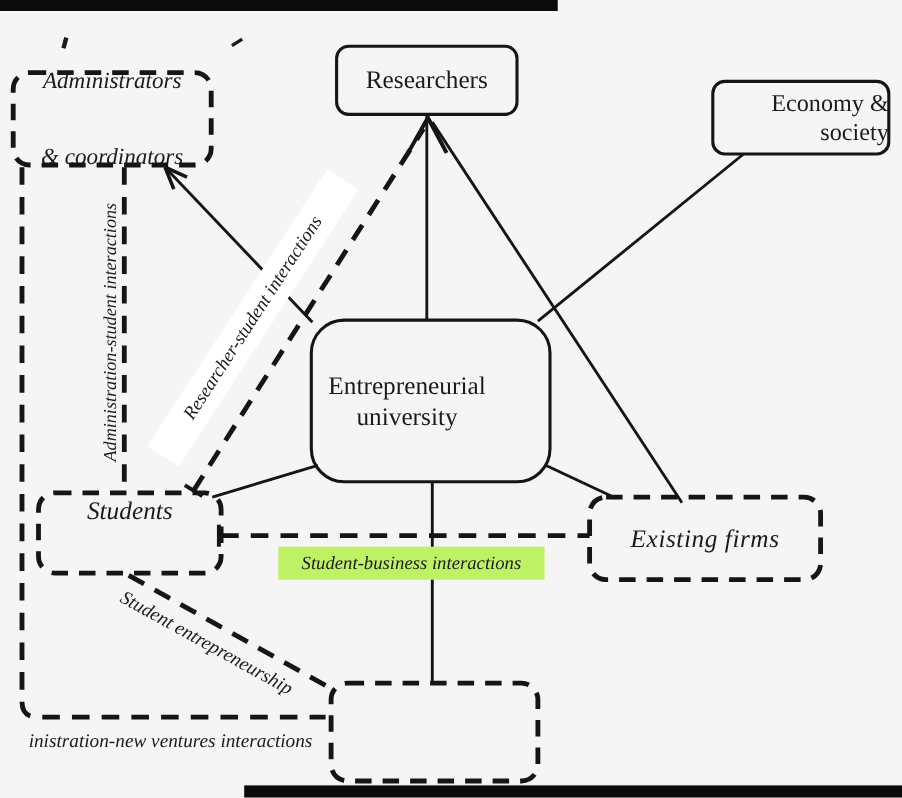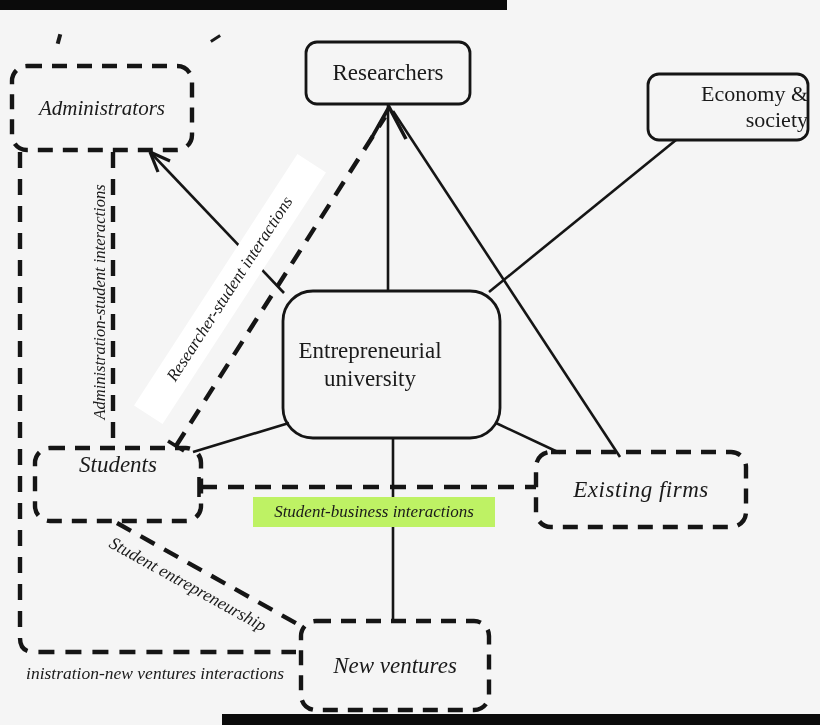--- a/index.html
+++ b/index.html
@@ -92,38 +92,36 @@
       <rect x="536" y="452" width="210" height="75" rx="15" stroke-width="4.4" stroke-dasharray="15 10"></rect>
       <rect x="301" y="621" width="188" height="89" rx="15" stroke-width="4.4" stroke-dasharray="15 10"></rect>
     </g>
   </svg>
 
   <div class="node-label upright lab-researchers">
     <span>Researchers</span>
   </div>
   <div class="node-label it lab-admin">
     <span>Administrators</span>
+    <span>&amp; coordinators</span>
   </div>
   <div class="node-label upright lab-economy">
     <span>Economy &amp;</span>
     <span>society</span>
   </div>
   <div class="node-label upright lab-university">
     <span>Entrepreneurial</span>
     <span>university</span>
   </div>
   <div class="node-label it lab-students">
     <span>Students</span>
   </div>
   <div class="node-label it lab-existing">
     <span>Existing firms</span>
   </div>
-  <div class="node-label it lab-newventures">
-    <span>New ventures</span>
-  </div>
 
   <div class="edge-label el-admin-student">Administration-student interactions</div>
   <div class="edge-label el-researcher-student">Researcher-student interactions</div>
   <div class="edge-label el-student-business">Student-business interactions</div>
   <div class="edge-label el-student-entre">Student entrepreneurship</div>
   <div class="edge-label el-admin-newventures">inistration-new ventures interactions</div>
 
   <div class="crumb crumb1"></div>
   <div class="crumb crumb2"></div>
   <div class="bar bar-top"></div>

